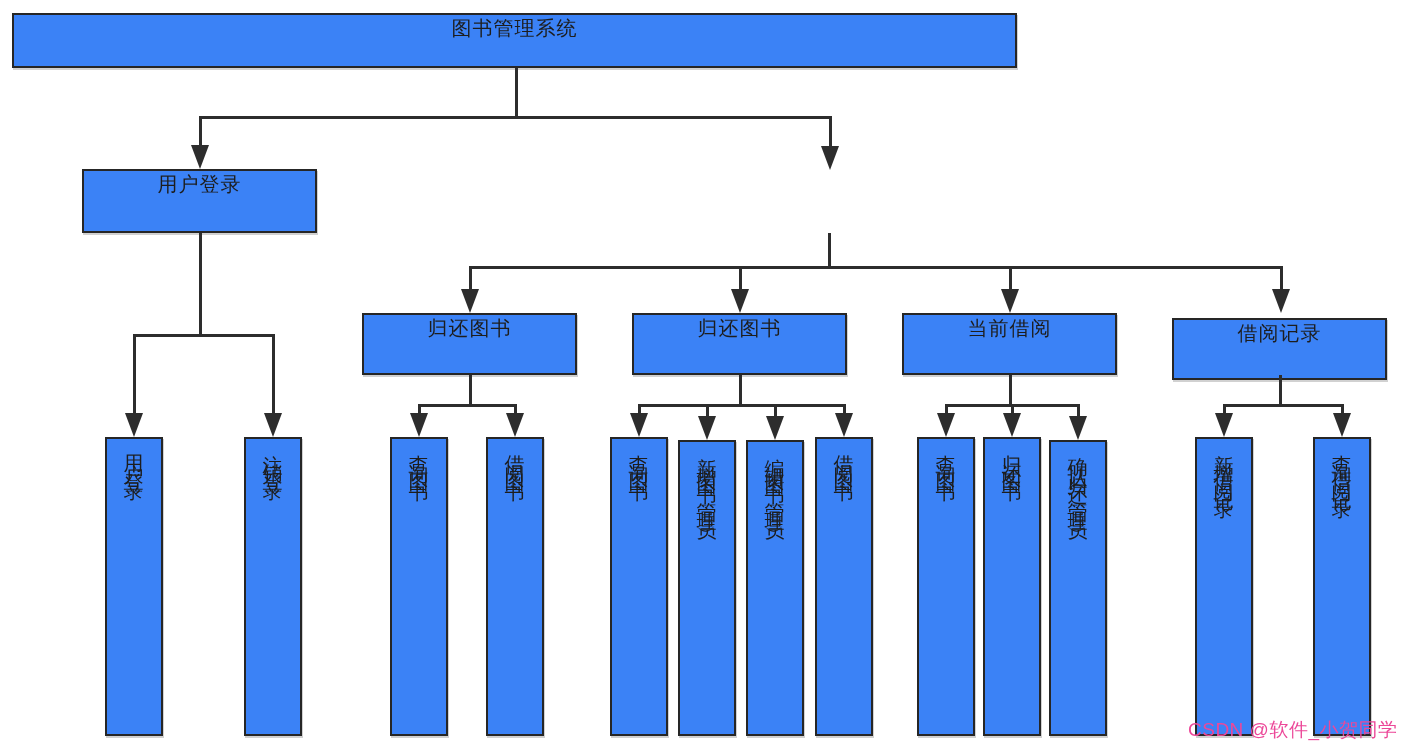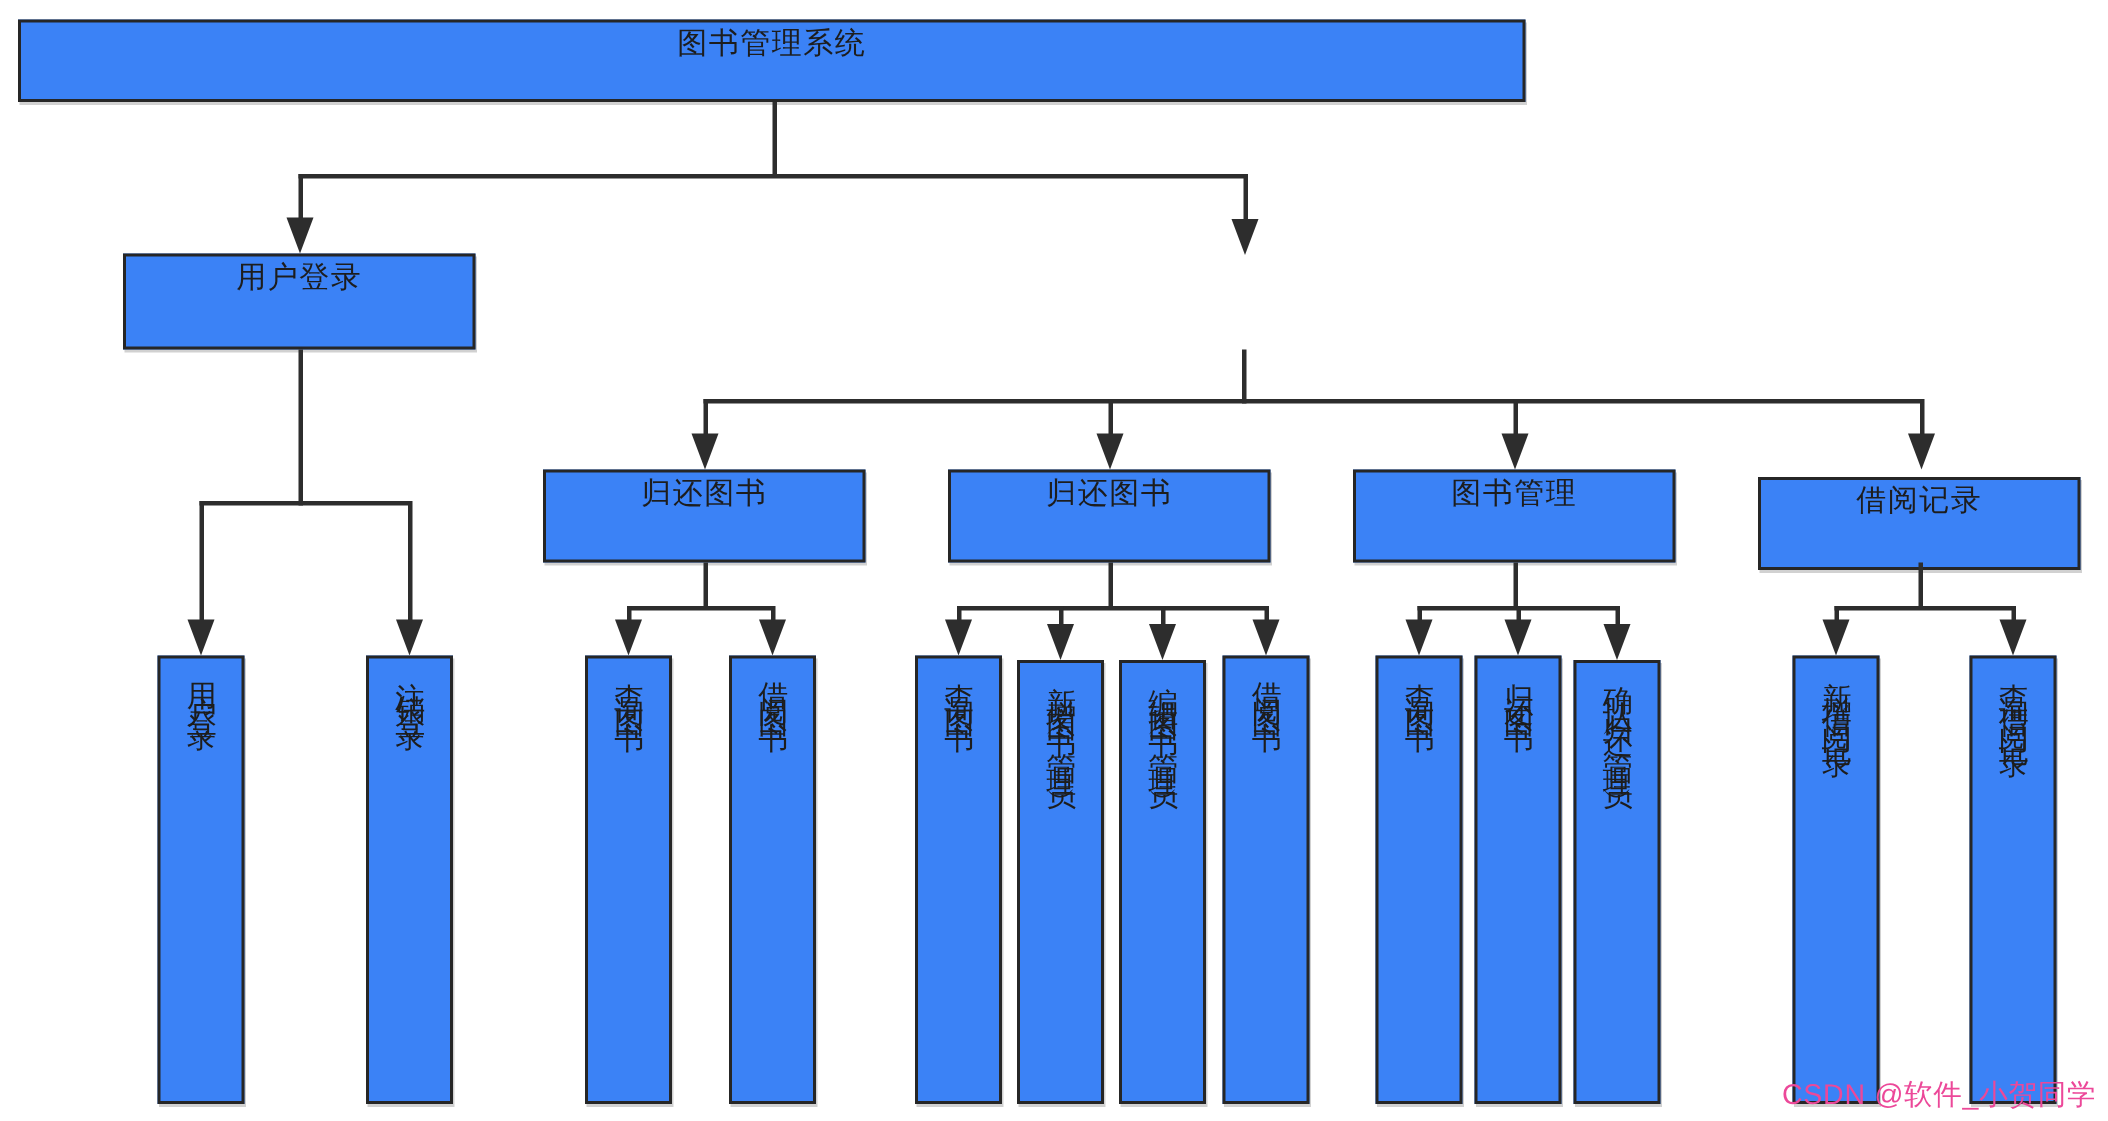--- a/index.html
+++ b/index.html
@@ -69,21 +69,21 @@
   <div class="vl" style="left:1280px;top:266px;height:26px"></div>
   <div class="arr" style="left:1272px;top:289px"></div>
 
   <div class="box" style="left:362px;top:313px;width:215px;height:62px">
     <span class="lbl">归还图书</span>
   </div>
   <div class="box" style="left:632px;top:313px;width:215px;height:62px">
     <span class="lbl">归还图书</span>
   </div>
   <div class="box" style="left:902px;top:313px;width:215px;height:62px">
-    <span class="lbl">图书管理</span>
+    <span class="lbl">当前借阅</span>
   </div>
   <div class="box" style="left:1172px;top:318px;width:215px;height:62px">
     <span class="lbl">借阅记录</span>
   </div>
 
   <div class="vl" style="left:469px;top:375px;height:31px"></div>
   <div class="hl" style="left:418px;top:404px;width:98px"></div>
   <div class="vl" style="left:418px;top:404px;height:12px"></div>
   <div class="arr" style="left:410px;top:413px"></div>
   <div class="vl" style="left:514px;top:404px;height:12px"></div>

